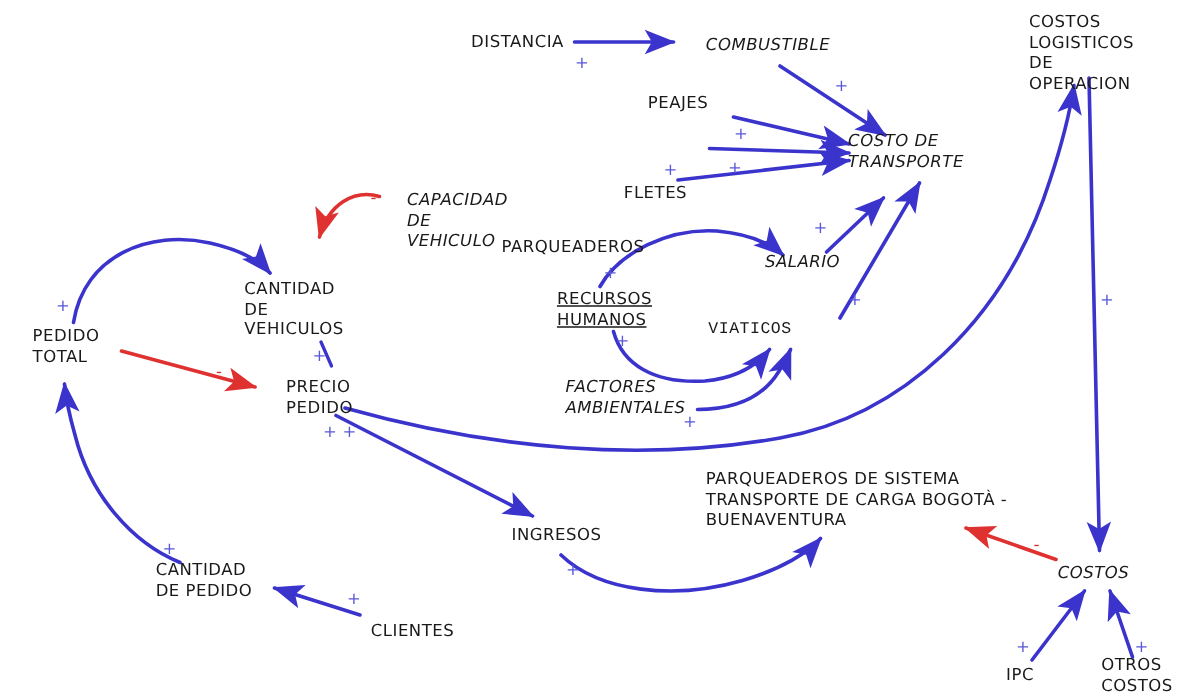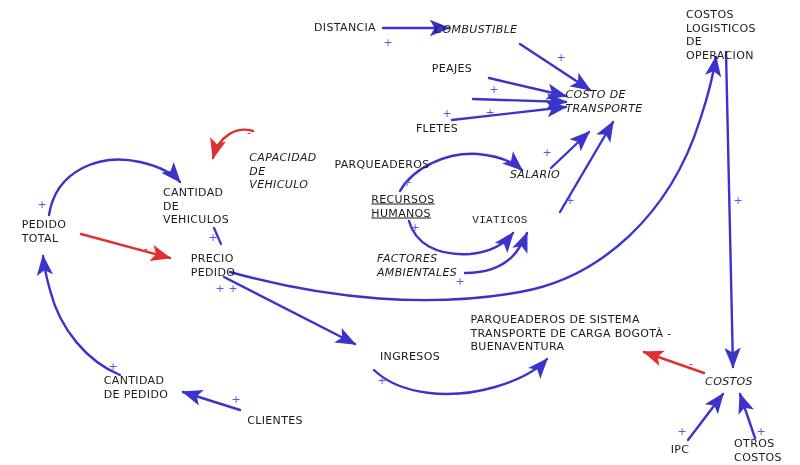--- a/index.html
+++ b/index.html
@@ -108,48 +108,48 @@
       <path d="M755,438 L740,394" stroke="#3a33cc" stroke-width="2.4" marker-end="url(#ahBlue)"></path>
 
       <path d="M120,375 C88,362 60,330 50,290 C46,276 44,266 43,256" stroke="#3a33cc" stroke-width="2.4" marker-end="url(#ahBlue)"></path>
 
       <path d="M240,410 L183,392" stroke="#3a33cc" stroke-width="2.4" marker-end="url(#ahBlue)"></path>
     </g>
   </svg>
 
   <div id="nodes">
       <div class="node" style="left: 345px; top: 28px;">DISTANCIA</div>
-      <div class="node ital" style="left: 476px; top: 30px;">COMBUSTIBLE</div>
+      <div class="node ital" style="left: 512px; top: 30px;">COMBUSTIBLE</div>
       <div class="node" style="left: 452px; top: 69px;">PEAJES</div>
       <div class="node" style="left: 437px; top: 97px; margin-top: 32px;">FLETES</div>
       <div class="node" style="left: 382px; top: 123px; margin-top: 42px;">PARQUEADEROS</div>
       <div class="node ital" style="left: 604px; top: 101px;">COSTO DE
 TRANSPORTE</div>
       <div class="node" style="left: 724px; top: 35px;">COSTOS LOGISTICOS
 DE OPERACION</div>
-      <div class="node ital" style="left: 283px; top: 147px; margin-top: 24px;">CAPACIDAD
+      <div class="node ital" style="left: 305px; top: 147px;">CAPACIDAD
 DE
 VEHICULO</div>
       <div class="node" style="left: 196px; top: 206px;">CANTIDAD
 DE
 VEHICULOS</div>
       <div class="node" style="left: 44px; top: 231px;">PEDIDO
 TOTAL</div>
       <div class="node" style="left: 201px; top: 265px; margin-left: 12px;">PRECIO
 PEDIDO</div>
       <div class="node ital" style="left: 535px; top: 175px;">SALARIO</div>
       <div class="node" style="left: 403px; top: 206px; text-decoration: underline;">RECURSOS
 HUMANOS</div>
       <div class="node" style="left: 500px; top: 221px; font-family: Liberation Mono, monospace;">VIATICOS</div>
       <div class="node ital" style="left: 417px; top: 265px;">FACTORES
 AMBIENTALES</div>
       <div class="node" style="left: 571px; top: 333px;">PARQUEADEROS DE SISTEMA
 TRANSPORTE DE CARGA BOGOTÀ -
 BUENAVENTURA</div>
-      <div class="node" style="left: 371px; top: 357px; margin-left: 39px;">INGRESOS</div>
+      <div class="node" style="left: 371px; top: 357px;">INGRESOS</div>
       <div class="node" style="left: 136px; top: 387px;">CANTIDAD
 DE PEDIDO</div>
       <div class="node ital" style="left: 729px; top: 382px;">COSTOS</div>
       <div class="node" style="left: 275px; top: 421px;">CLIENTES</div>
       <div class="node" style="left: 680px; top: 450px;">IPC</div>
       <div class="node" style="left: 758px; top: 450px;">OTROS
 COSTOS</div>
     </div>
   <div id="signs">
       <div class="sign pos" style="left: 388px; top: 42px;">+</div>

